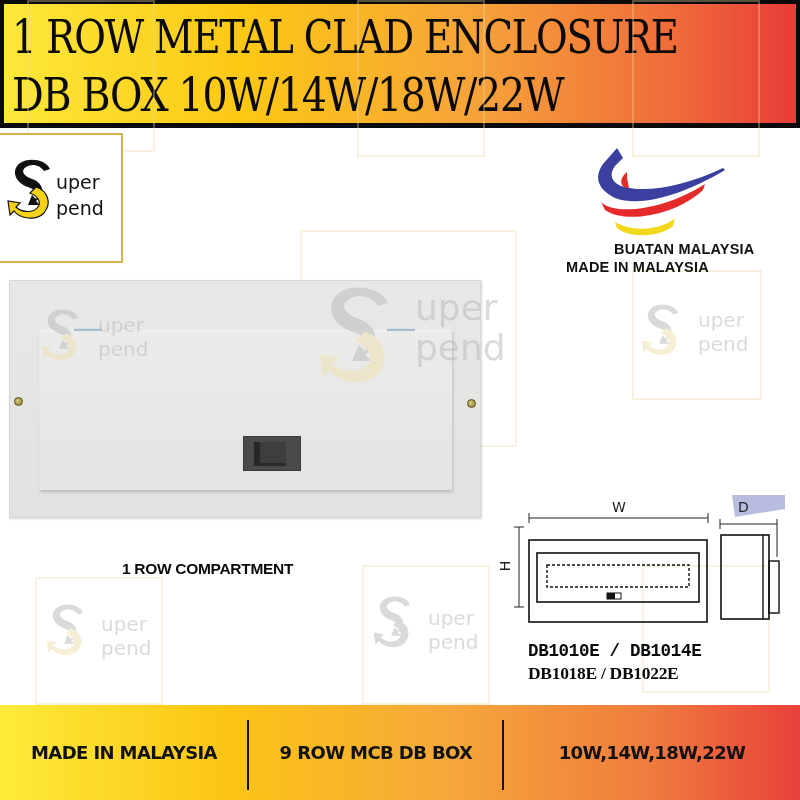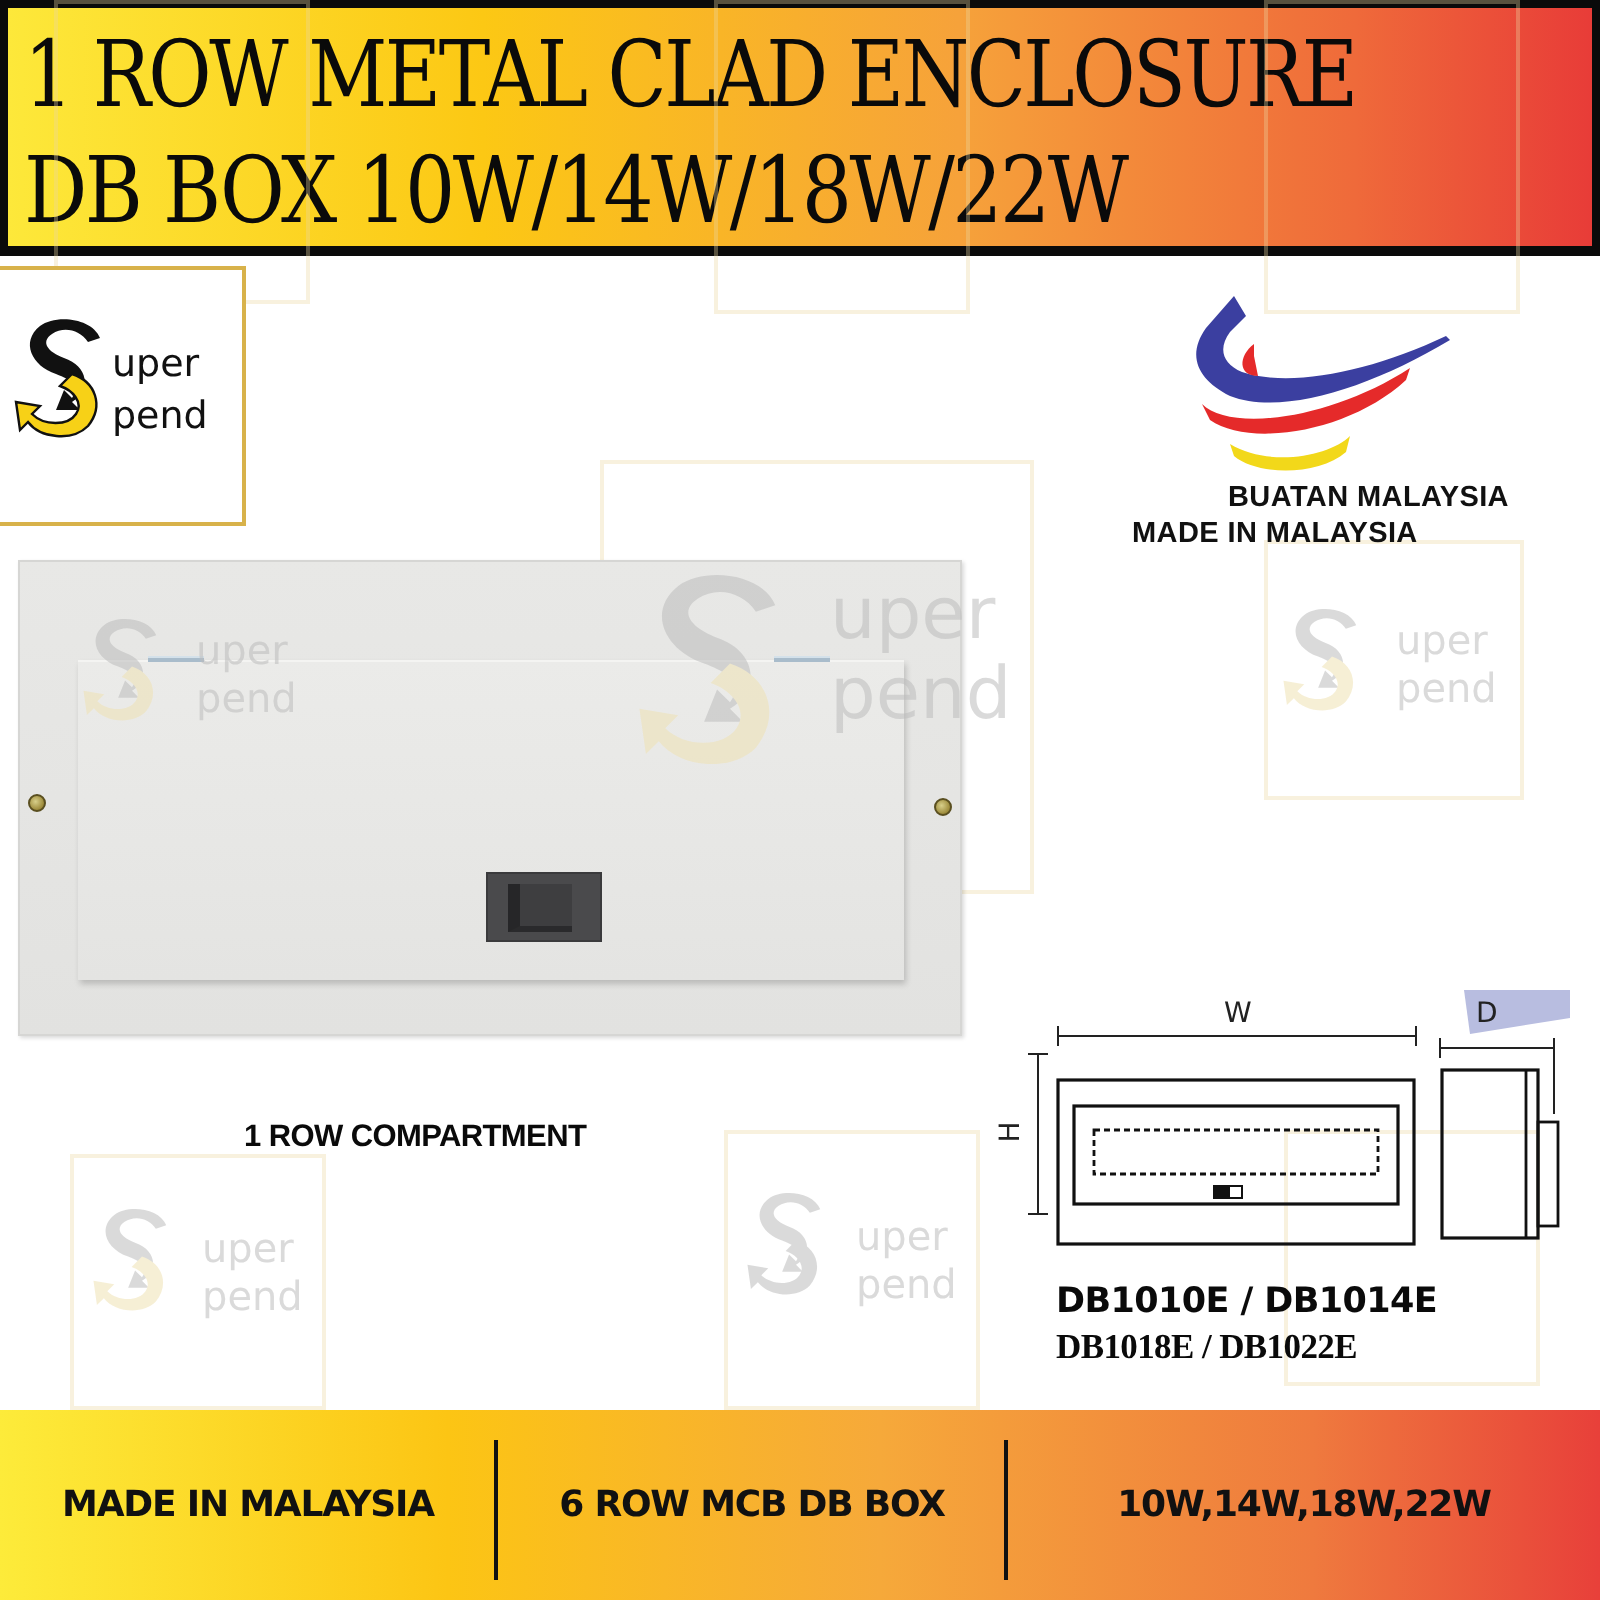--- a/index.html
+++ b/index.html
@@ -206,22 +206,22 @@
   <line x1="282" y1="24" x2="282" y2="62" stroke="#222" stroke-width="1"></line>
 
   <rect x="226" y="40" width="48" height="84" fill="none" stroke="#111" stroke-width="1.6"></rect>
   <line x1="268" y1="40" x2="268" y2="124" stroke="#111" stroke-width="1.4"></line>
   <rect x="274" y="66" width="10" height="52" fill="none" stroke="#111" stroke-width="1.4"></rect>
 </svg>
 <div class="dim-label" style="left:612px;top:499px;">W</div>
 <div class="dim-label" style="left:500px;top:558px;transform:rotate(-90deg);">H</div>
 <div class="dim-label" style="left:738px;top:499px;">D</div>
 
-<div class="model-list" style="top:641px;">DB1010E / DB1014E</div>
+<div class="model-list" style="top:641px;font-family:Liberation Mono, monospace;">DB1010E / DB1014E</div>
 <div class="model-list" style="top:663px;font-family:Liberation Serif, serif;">DB1018E / DB1022E</div>
 
 <div class="footer">
   <div class="item" style="left:0;width:248px;">MADE IN MALAYSIA</div>
   <div class="divider" style="left:247px;"></div>
-  <div class="item" style="left:249px;width:254px;">6 ROW MCB DB BOX</div>
+  <div class="item" style="left:249px;width:254px;">9 ROW MCB DB BOX</div>
   <div class="divider" style="left:502px;"></div>
   <div class="item" style="left:504px;width:296px;">10W,14W,18W,22W</div>
 </div>
 
 </body></html>

